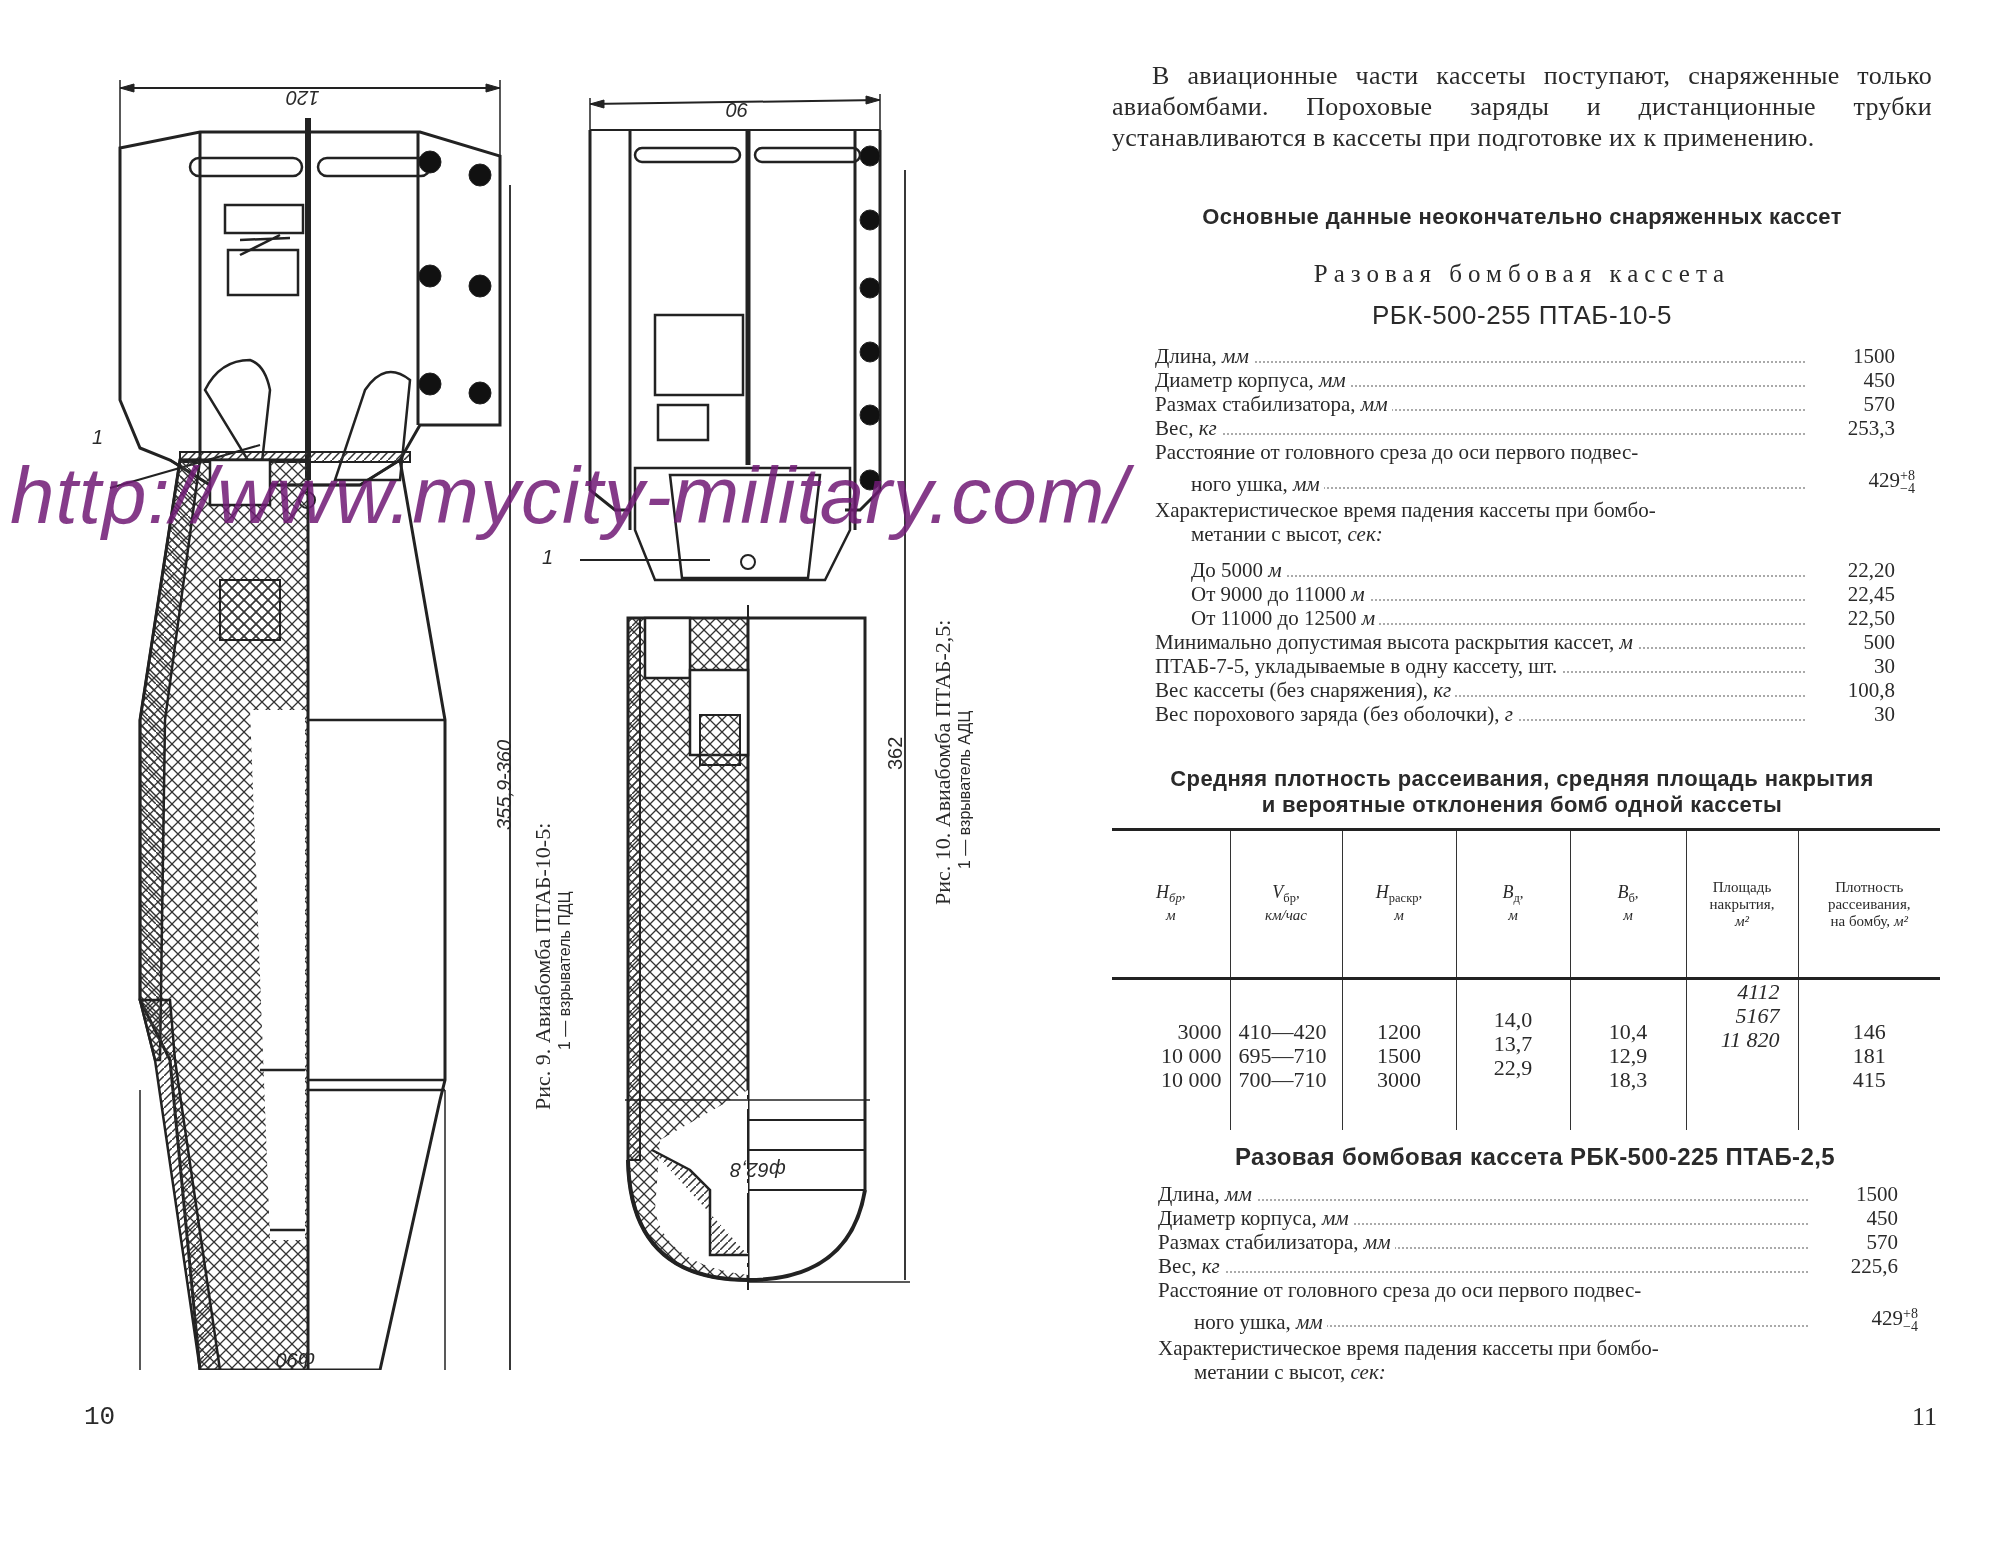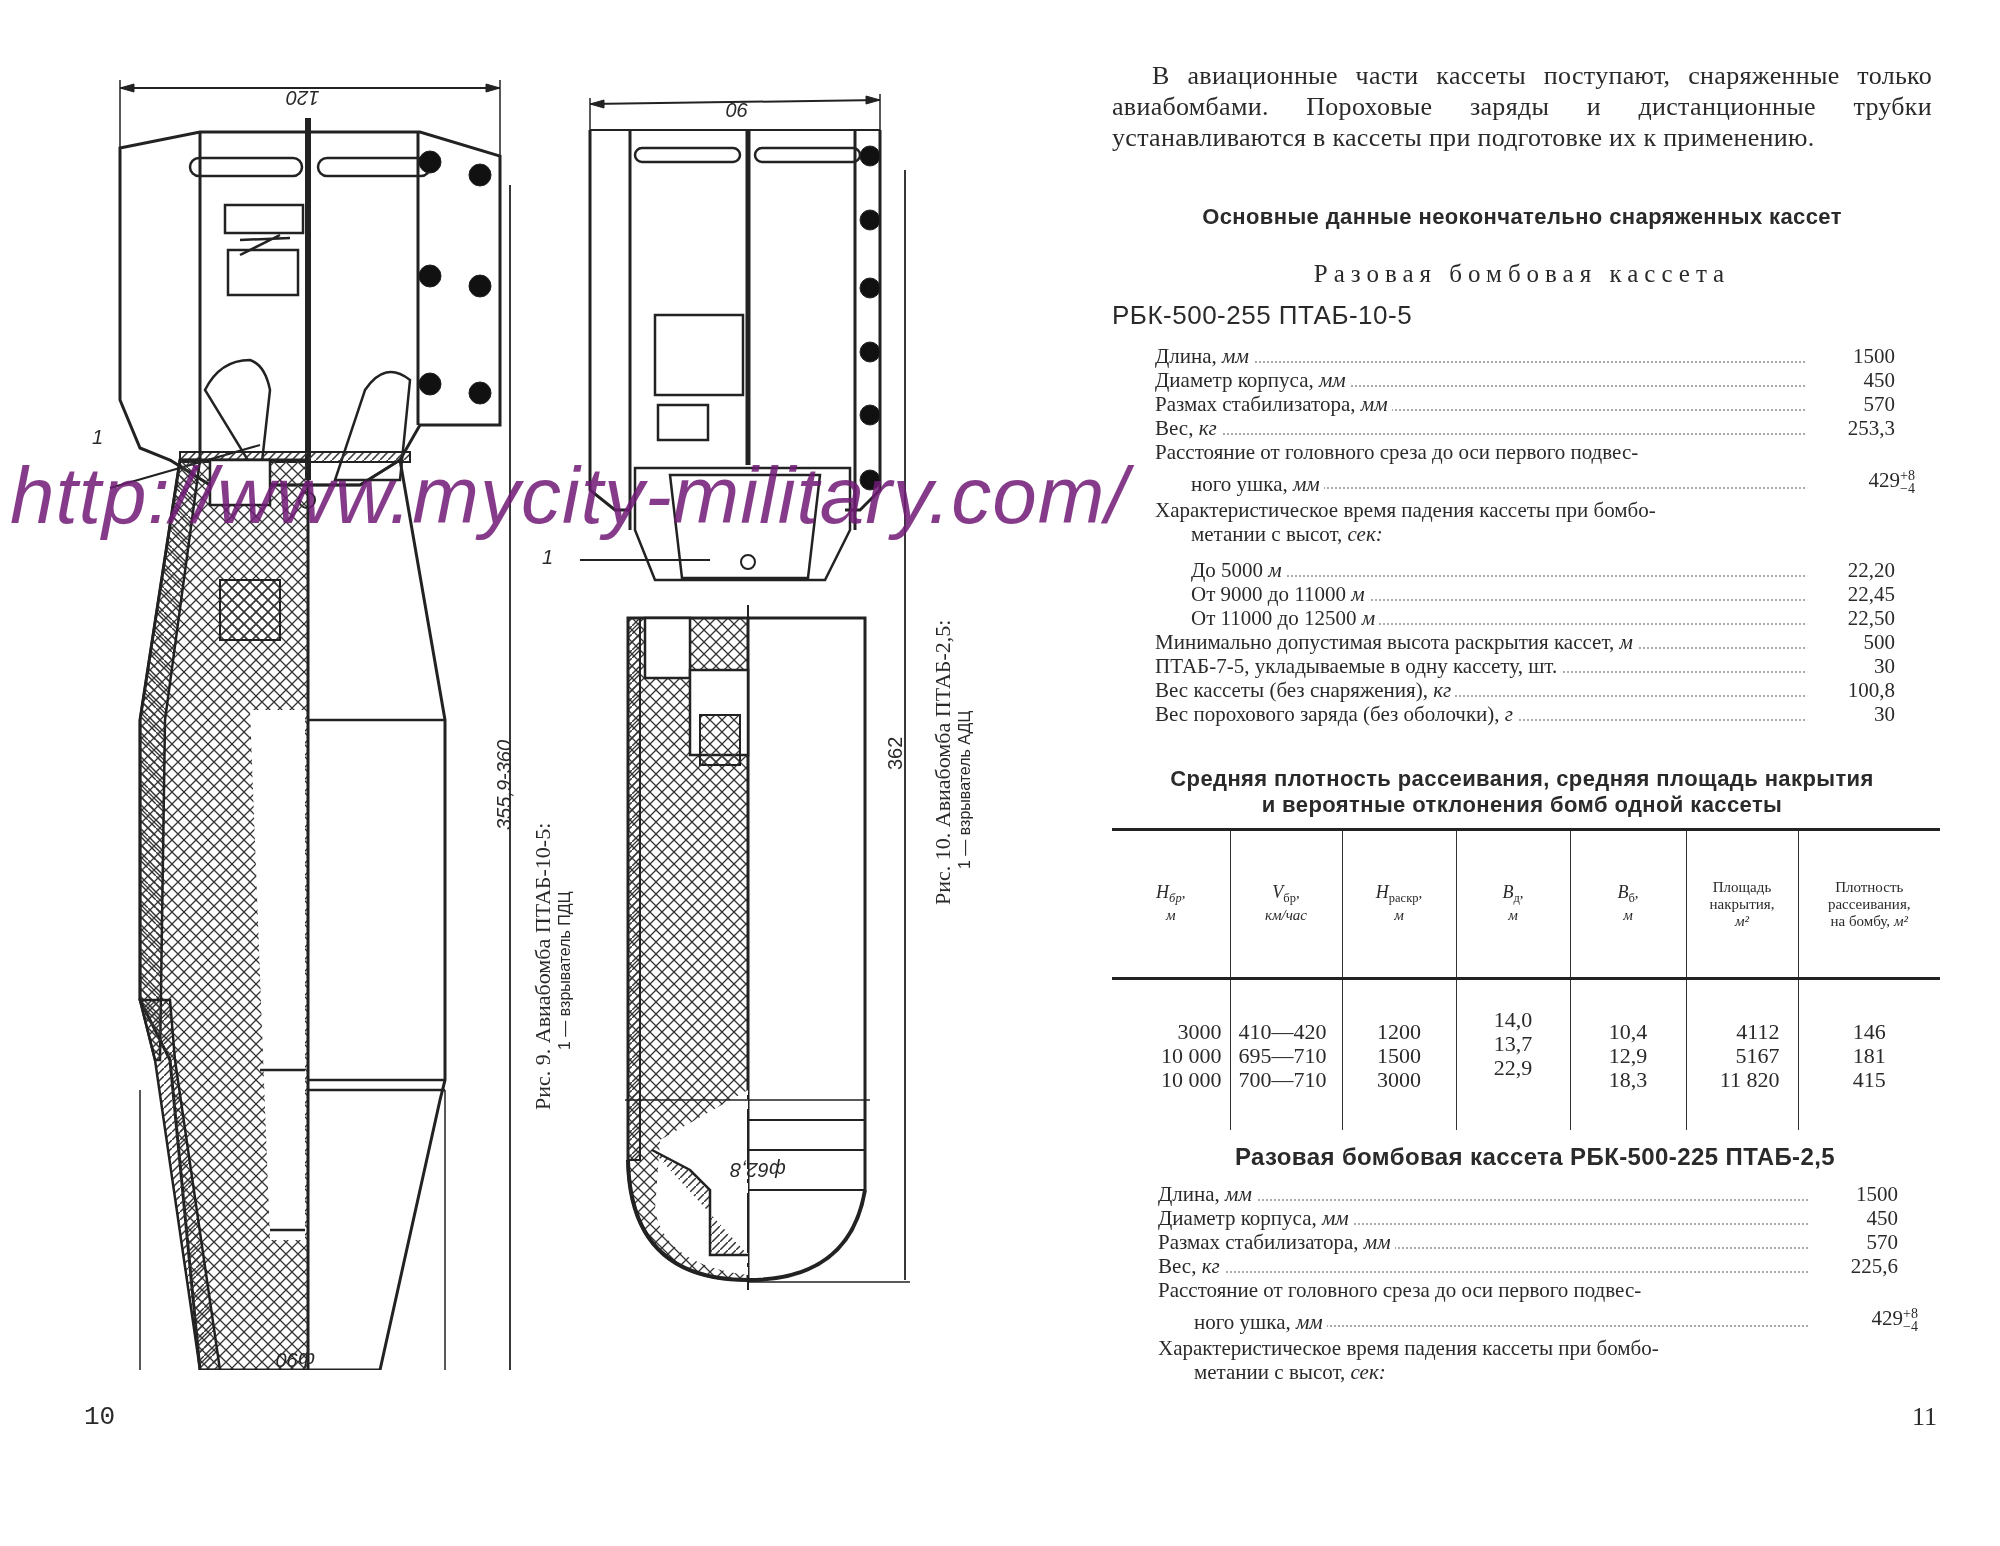--- a/index.html
+++ b/index.html
@@ -2,21 +2,21 @@
 <html><head>
 <meta charset="utf-8">
 <style>
   html,body{margin:0;padding:0;background:#fff;}
   body{width:2000px;height:1546px;position:relative;overflow:hidden;font-family:"Liberation Serif","DejaVu Serif",serif;color:#2a2a2a;}
   .abs{position:absolute;}
   
   .para{left:1112px;top:60px;width:820px;font-size:26px;line-height:31px;text-align:justify;text-indent:40px;letter-spacing:0.3px;}
   .h-bold{font-family:"Liberation Sans","DejaVu Sans",sans-serif;font-weight:bold;font-size:22px;letter-spacing:0.4px;text-align:center;}
   .sub-spaced{font-size:25px;letter-spacing:6px;text-align:center;}
-  .sub-model{font-family:"Liberation Sans","DejaVu Sans",sans-serif;font-size:26px;letter-spacing:0.5px;}
+  .sub-model{font-family:"Liberation Sans","DejaVu Sans",sans-serif;font-size:26px;text-align:center;letter-spacing:0.5px;}
   .spec{font-size:21px;line-height:24px;}
   .spec .row{position:relative;height:24px;}
   .spec .lbl{position:absolute;left:0;white-space:nowrap;background:#fff;padding-right:4px;}
   .spec .dots{position:absolute;left:0;right:120px;top:0;border-bottom:2px dotted #aaa;height:17px;}
   .spec .val{position:absolute;right:0;width:110px;text-align:right;padding-right:30px;box-sizing:border-box;}
   .spec .ind{left:36px;}
   .spec .unit{font-style:italic;}
   .frac{display:inline-block;vertical-align:middle;font-size:14px;line-height:13px;text-align:left;}
   table.disp{border-collapse:collapse;font-size:22px;}
   table.disp th{font-weight:normal;font-size:15px;line-height:17px;border-left:1.5px solid #333;padding:0 4px;height:146px;vertical-align:middle;text-align:center;}
@@ -282,21 +282,21 @@
         <th><span>Плотность</span><br><span>рассеивания,</span><br><span>на бомбу, </span><span class="it">м²</span></th>
       </tr>
     </thead>
     <tbody>
       <tr>
         <td class="num-r" style="padding-top:40px;height:110px;"><span>3000</span><br><span>10 000</span><br><span>10 000</span></td>
         <td style="padding-top:40px;text-align:left;"><span>410—420</span><br><span>695—710</span><br><span>700—710</span></td>
         <td style="padding-top:40px;margin-left:24px;"><span>1200</span><br><span>1500</span><br><span>3000</span></td>
         <td style="padding-top:28px;"><span>14,0</span><br><span>13,7</span><br><span>22,9</span></td>
         <td style="padding-top:40px;"><span>10,4</span><br><span>12,9</span><br><span>18,3</span></td>
-        <td class="num-r" style="padding-top:40px;padding-right:18px;"><span>4112</span><br><span>5167</span><br><span>11 820</span></td>
+        <td class="num-r" style="padding-right:18px;font-style:italic;"><span>4112</span><br><span>5167</span><br><span>11 820</span></td>
         <td style="padding-top:40px;"><span>146</span><br><span>181</span><br><span>415</span></td>
       </tr>
     </tbody>
   </table>
 </div>
 
 <div class="abs h-bold" style="left:1140px;top:1143px;width:790px;font-size:24px;">Разовая бомбовая кассета РБК-500-225 ПТАБ-2,5</div>
 
 <div class="abs spec" style="left:1158px;top:1182px;width:770px;">
   <div class="row">

